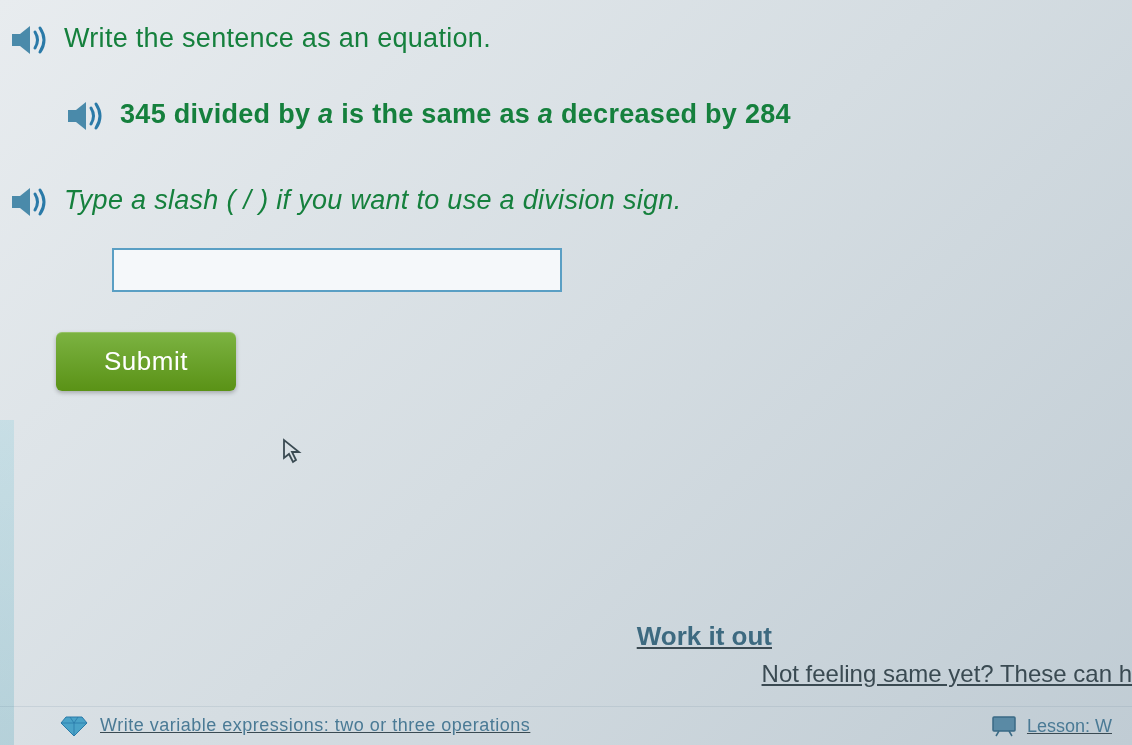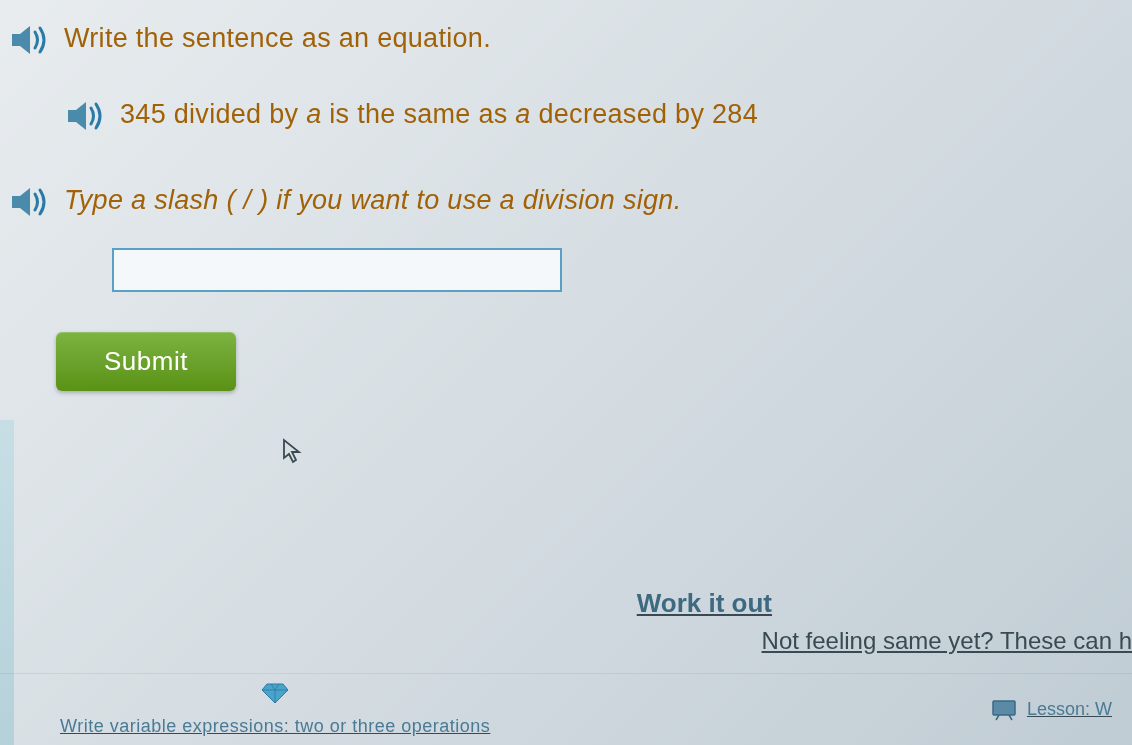--- a/index.html
+++ b/index.html
@@ -33,26 +33,26 @@
       margin-top: 2px;
       position: relative;
       cursor: pointer;
     }
     .speaker-icon svg {
       width: 100%;
       height: 100%;
     }
     .prompt-text {
       font-size: 27px;
-      color: #a16207;
+      color: #15803d;
       line-height: 1.4;
       letter-spacing: 0.3px;
     }
     .bold {
-      font-weight: 400;
+      font-weight: 700;
     }
     .italic {
       font-style: italic;
     }
     .row-indent {
       padding-left: 64px;
     }
     .row-sub {
       margin-top: 38px;
       margin-bottom: 48px;
@@ -118,27 +118,26 @@
     }
     .bottom-bar {
       display: flex;
       align-items: center;
       padding: 8px 20px 8px 60px;
       gap: 40px;
       border-top: 1px solid rgba(100,130,150,0.15);
     }
     .bottom-link {
       display: flex;
-      align-items: center;
+      align-items: flex-start;
       gap: 12px;
       color: #4a7a95;
       font-size: 18px;
       letter-spacing: 0.5px;
       cursor: pointer;
-      flex-direction: column;
     }
     .diamond-icon {
       width: 28px;
       height: 22px;
     }
     .lesson-link {
       margin-left: auto;
       display: flex;
       align-items: center;
       gap: 10px;

